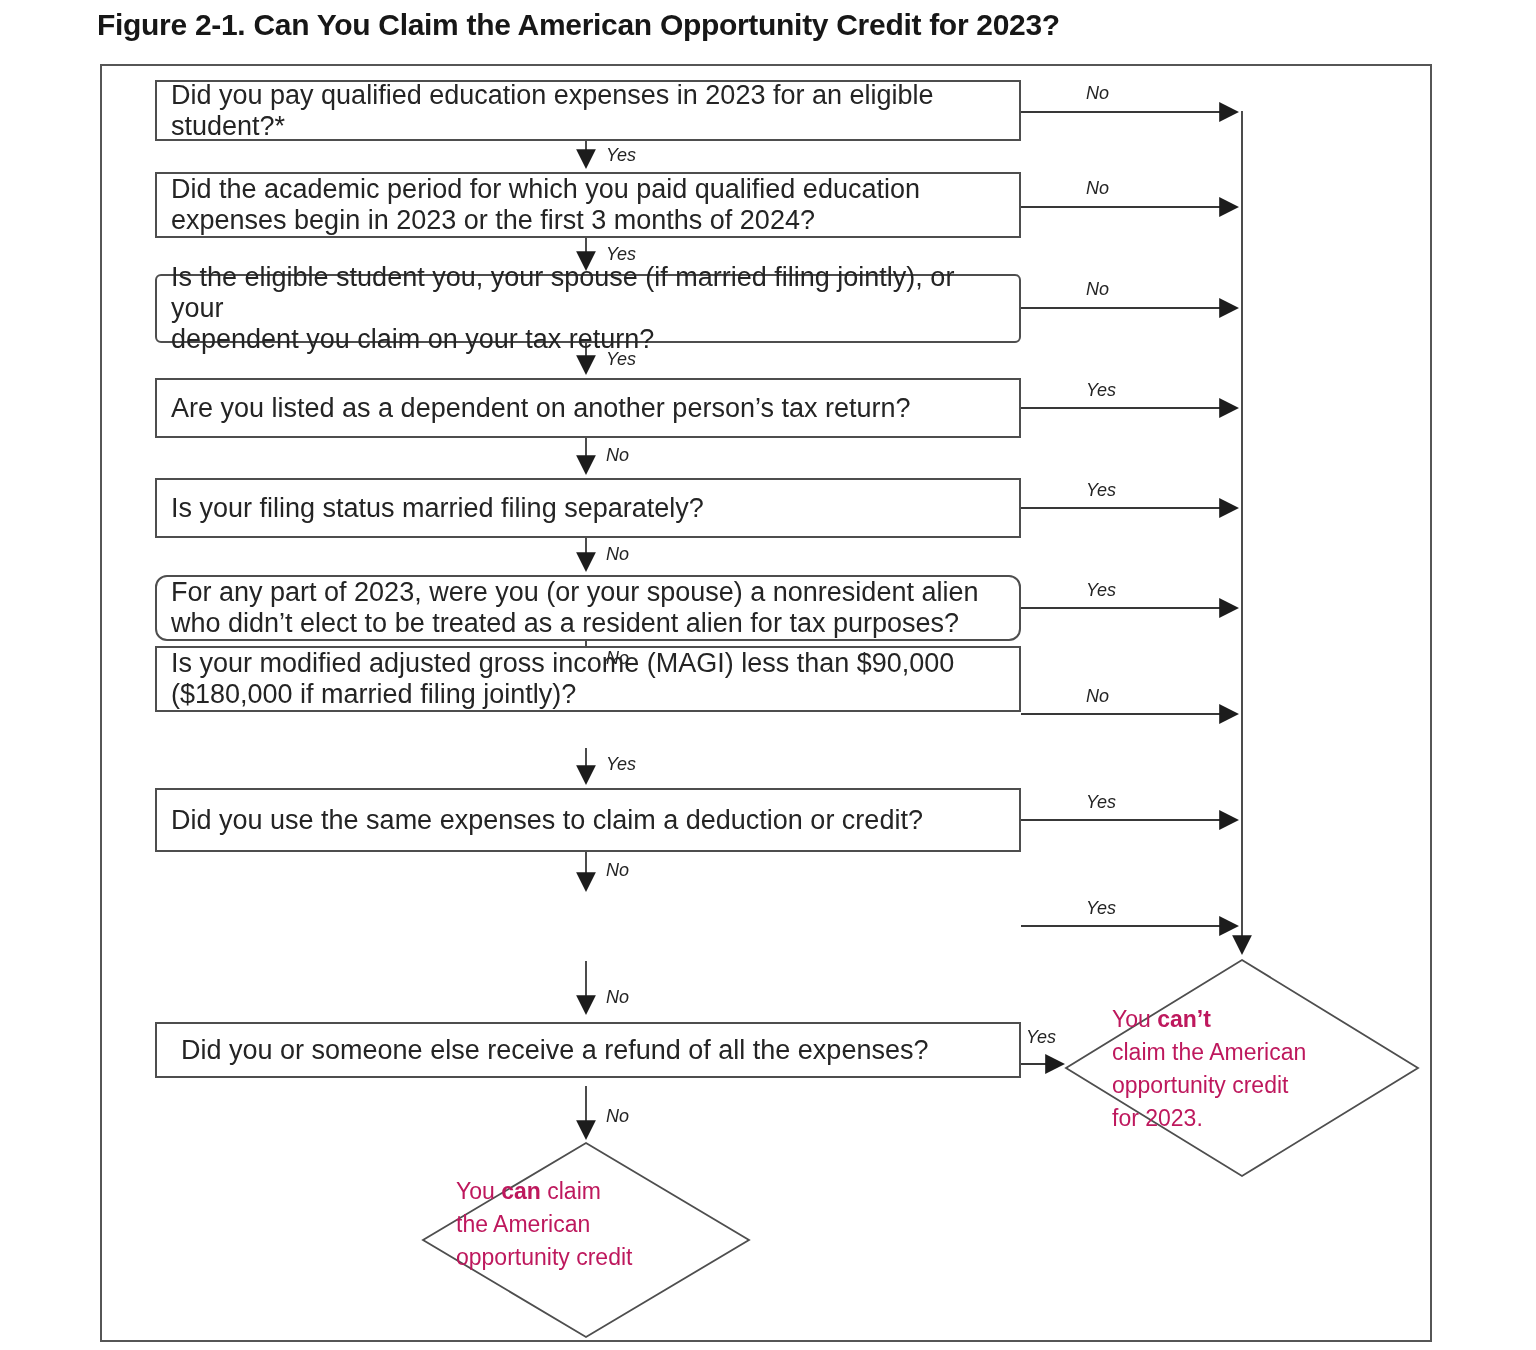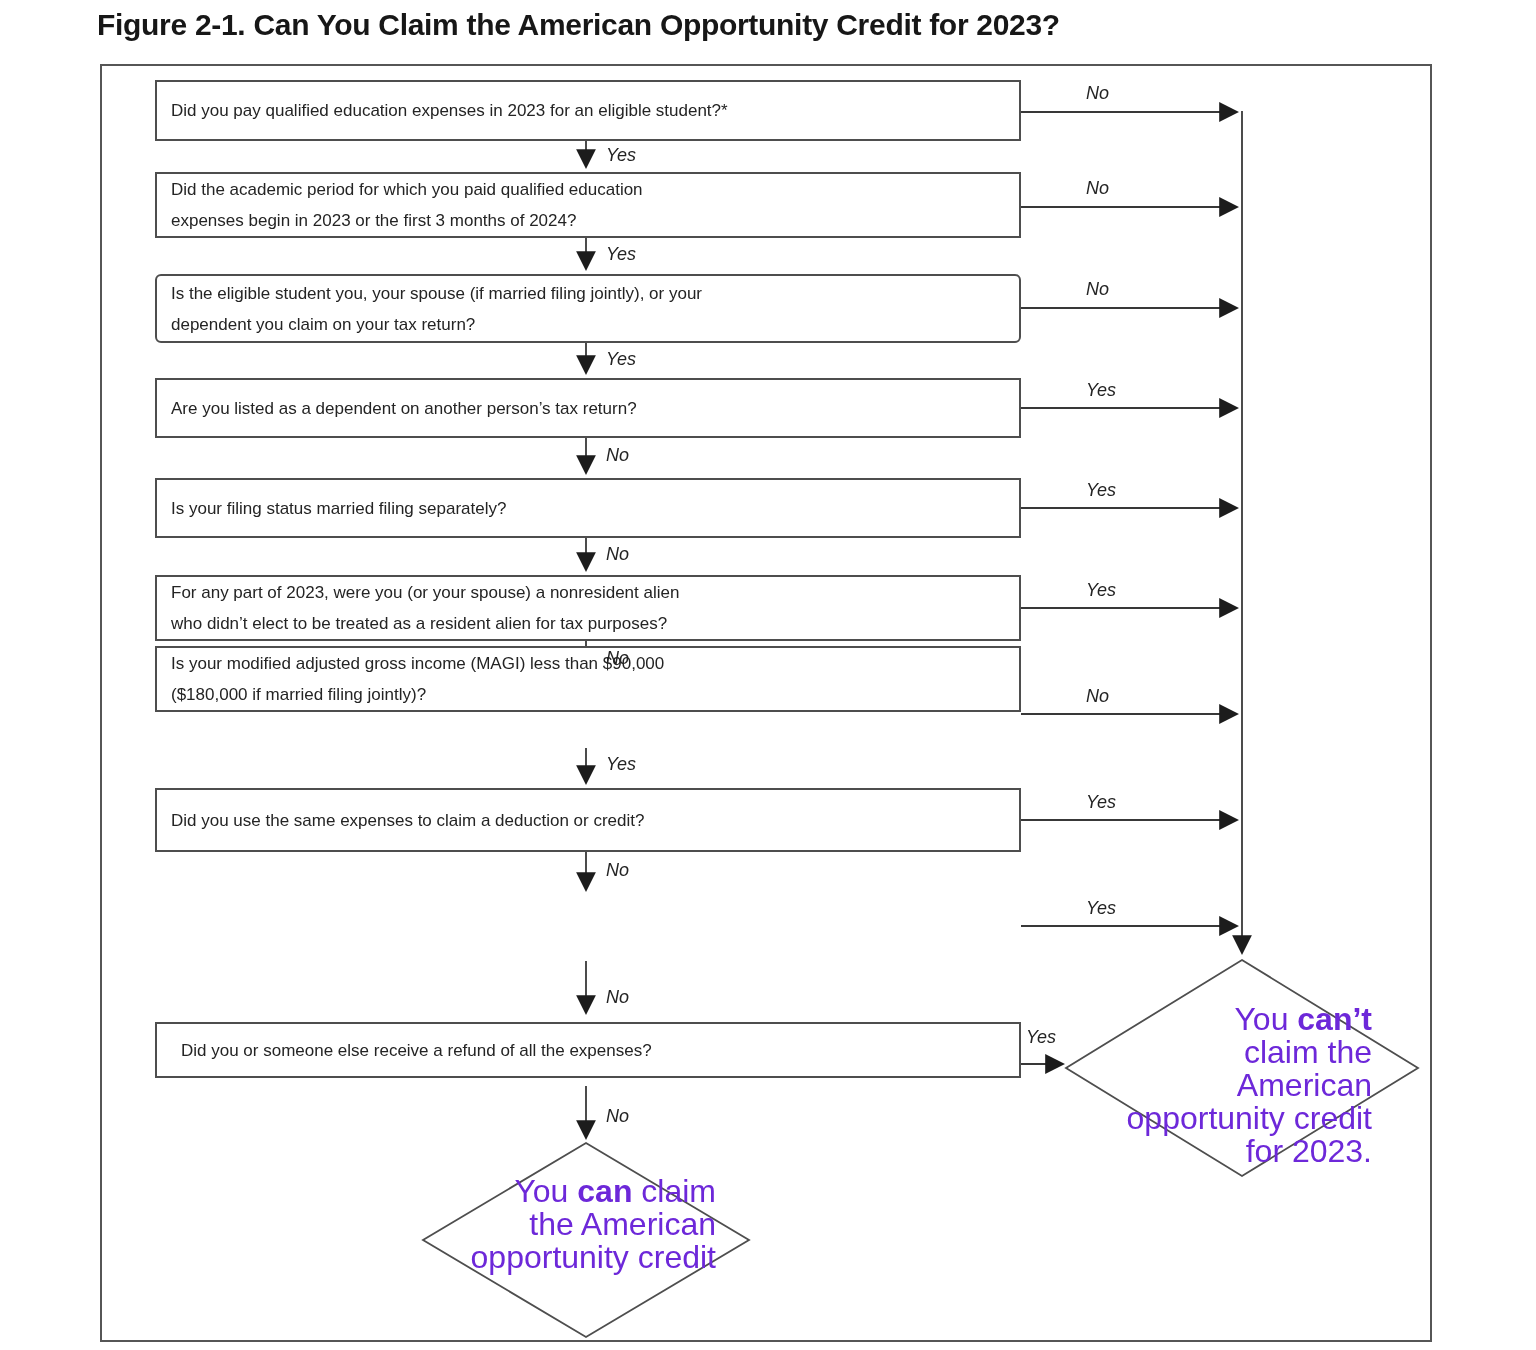--- a/index.html
+++ b/index.html
@@ -20,33 +20,33 @@
   .frame{
     position:absolute;left:100px;top:64px;width:1332px;height:1278px;
     border:2px solid #565656;background:#ffffff;box-sizing:border-box;
   }
   .overlay{position:absolute;left:0;top:0;width:1536px;height:1350px;pointer-events:none;}
   .qbox{
     position:absolute;left:155px;width:866px;
     border:2px solid #4e4e4e;background:#ffffff;box-sizing:border-box;
     display:flex;align-items:center;
     padding:2px 12px 2px 14px;
-    font-size:17px;line-height:31px;color:#242424;
+    font-size:27px;line-height:31px;color:#242424;
     white-space:pre-line;
     z-index:2;
   }
   .lbl{
     position:absolute;
     font-size:18px;line-height:26px;font-style:italic;color:#242424;
     white-space:nowrap;z-index:3;
   }
   .diamond-text{
     position:absolute;width:260px;
-    font-size:32px;line-height:33px;color:#6d28d9;
-    text-align:right;z-index:3;
+    font-size:23px;line-height:33px;color:#be185d;
+    text-align:left;z-index:3;
   }
   .diamond-text b{font-weight:bold;}
   svg line, svg polygon{shape-rendering:geometricPrecision;}
 </style>
 </head>
 <body>
 
 <div class="page">
 
   <div class="fig-title">Figure 2-1. Can You Claim the American Opportunity Credit for 2023?</div>
@@ -91,21 +91,21 @@
     </g>
   </svg>
 
   <div class="qbox" style="top:80px;height:61px;">Did you pay qualified education expenses in 2023 for an eligible student?*</div>
   <div class="qbox" style="top:172px;height:66px;">Did the academic period for which you paid qualified education
 expenses begin in 2023 or the first 3 months of 2024?</div>
   <div class="qbox" style="top:274px;height:69px;border-radius:6px;">Is the eligible student you, your spouse (if married filing jointly), or your
 dependent you claim on your tax return?</div>
   <div class="qbox" style="top:378px;height:60px;">Are you listed as a dependent on another person’s tax return?</div>
   <div class="qbox" style="top:478px;height:60px;">Is your filing status married filing separately?</div>
-  <div class="qbox" style="top:575px;height:66px;">For any part of 2023, were you (or your spouse) a nonresident alien
+  <div class="qbox" style="top:575px;height:66px;border-radius:12px;">For any part of 2023, were you (or your spouse) a nonresident alien
 who didn’t elect to be treated as a resident alien for tax purposes?</div>
   <div class="qbox" style="top:646px;height:66px;">Is your modified adjusted gross income (MAGI) less than $90,000
 ($180,000 if married filing jointly)?</div>
   <div class="qbox" style="top:788px;height:64px;">Did you use the same expenses to claim a deduction or credit?</div>
   <div class="qbox" style="top:1022px;height:56px;padding-left:24px;">Did you or someone else receive a refund of all the expenses?</div>
 
   <span class="lbl" style="left:606px;top:142px;">Yes</span>
   <span class="lbl" style="left:606px;top:241px;">Yes</span>
   <span class="lbl" style="left:606px;top:346px;">Yes</span>
   <span class="lbl" style="left:606px;top:442px;">No</span>

